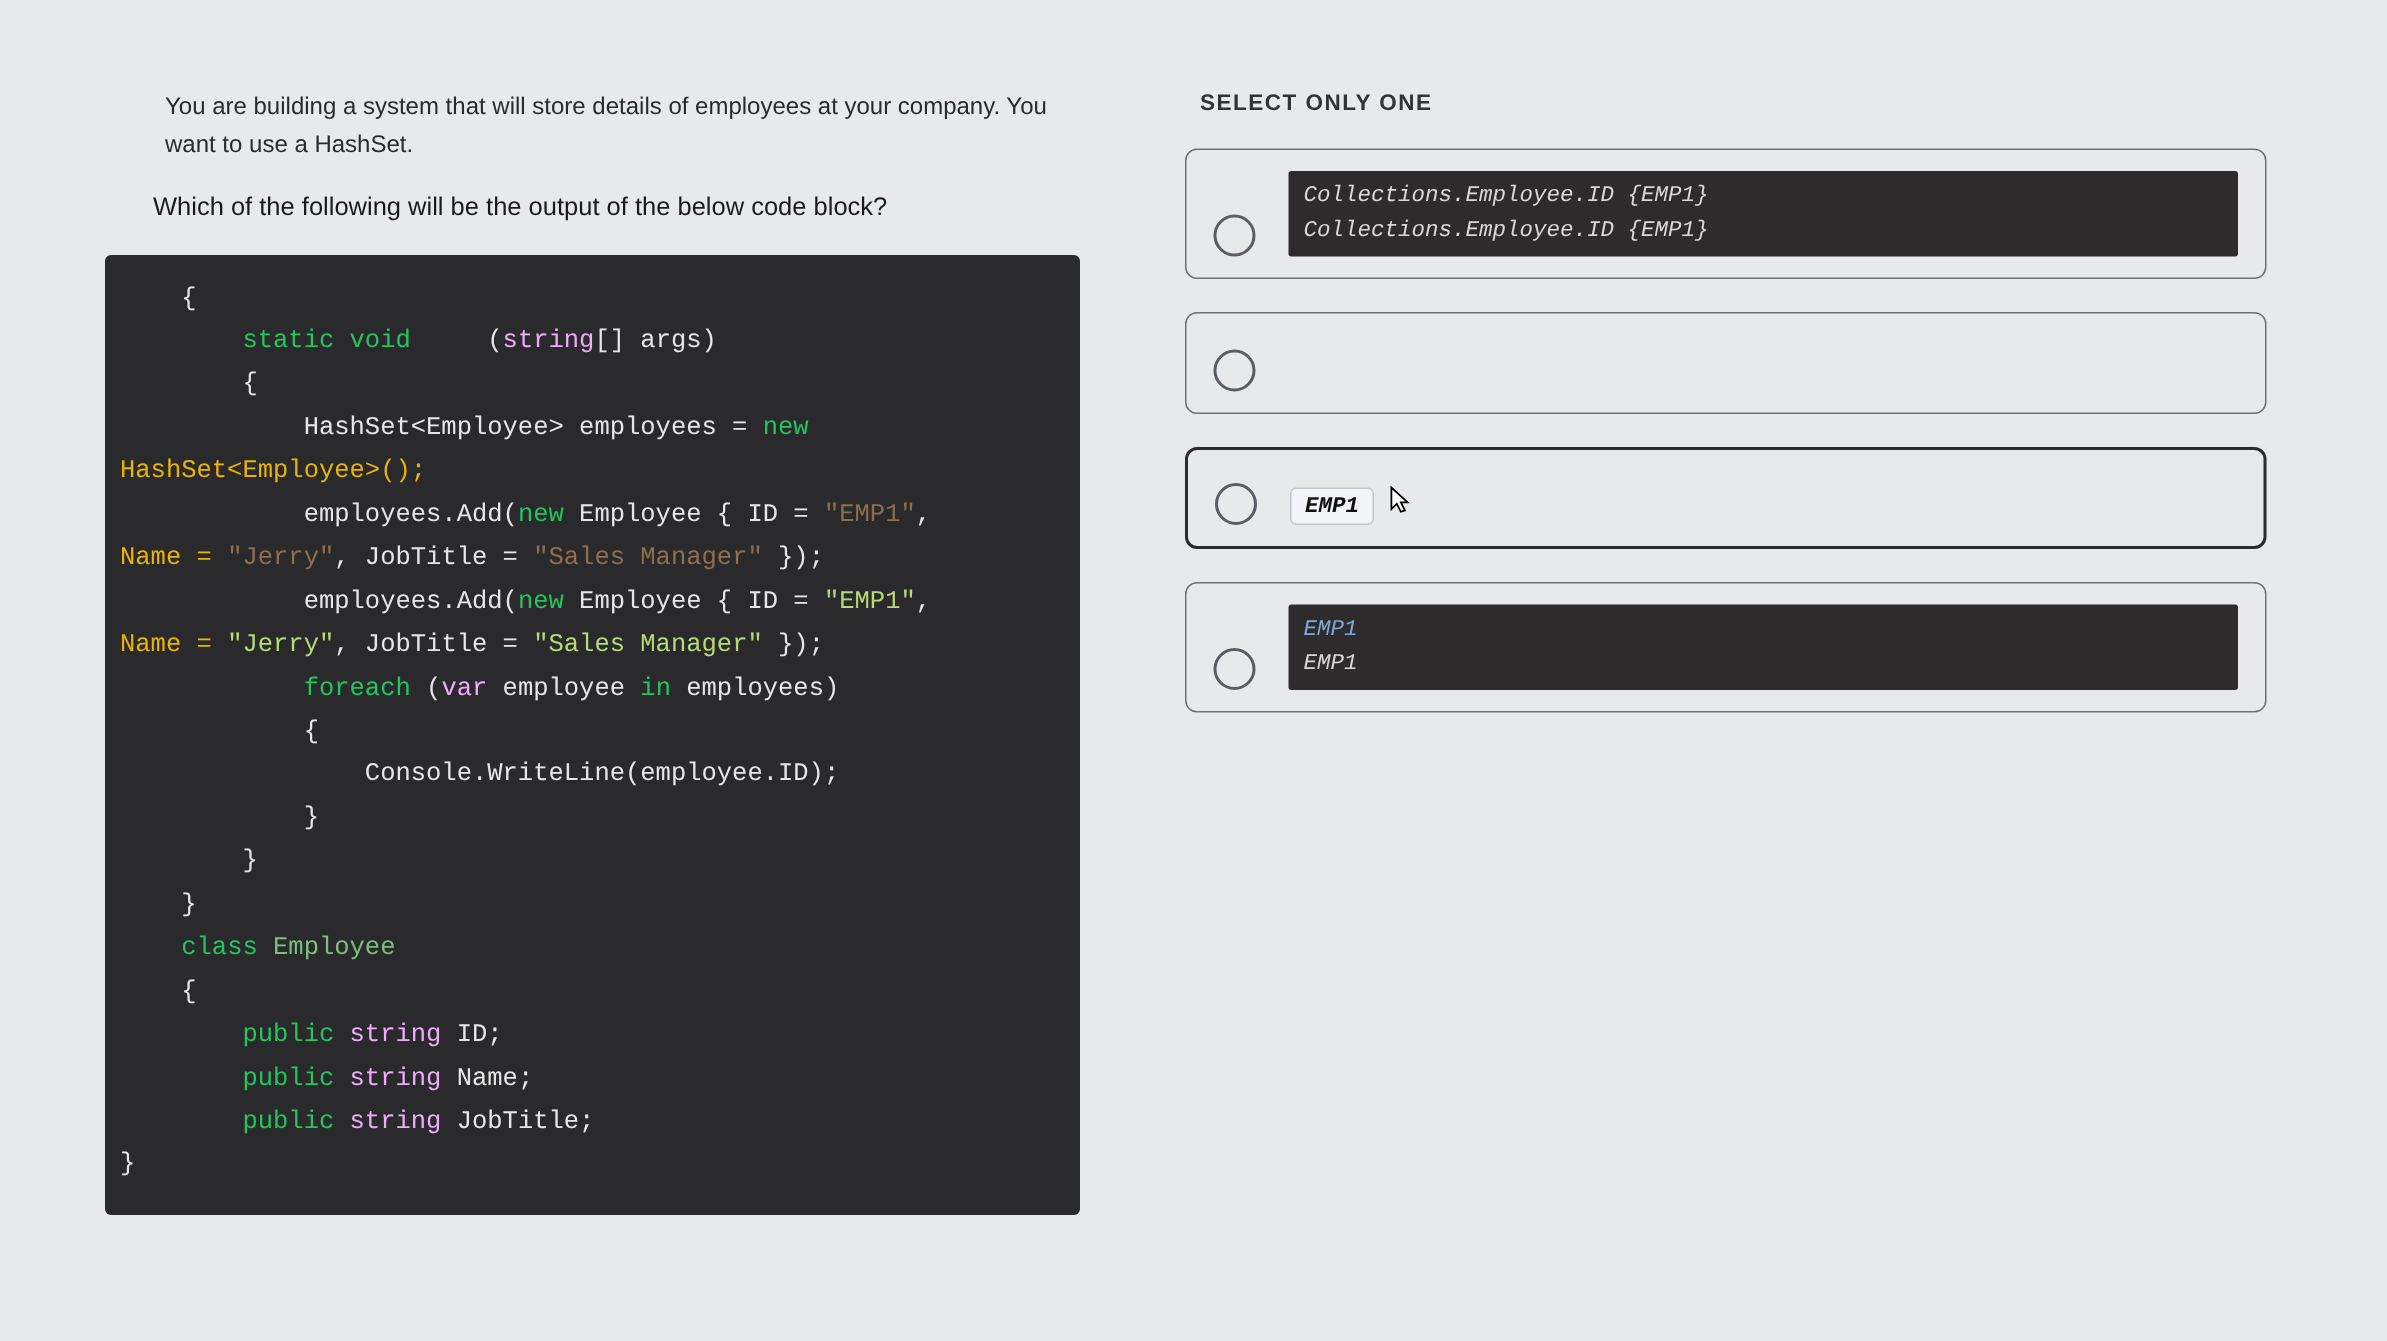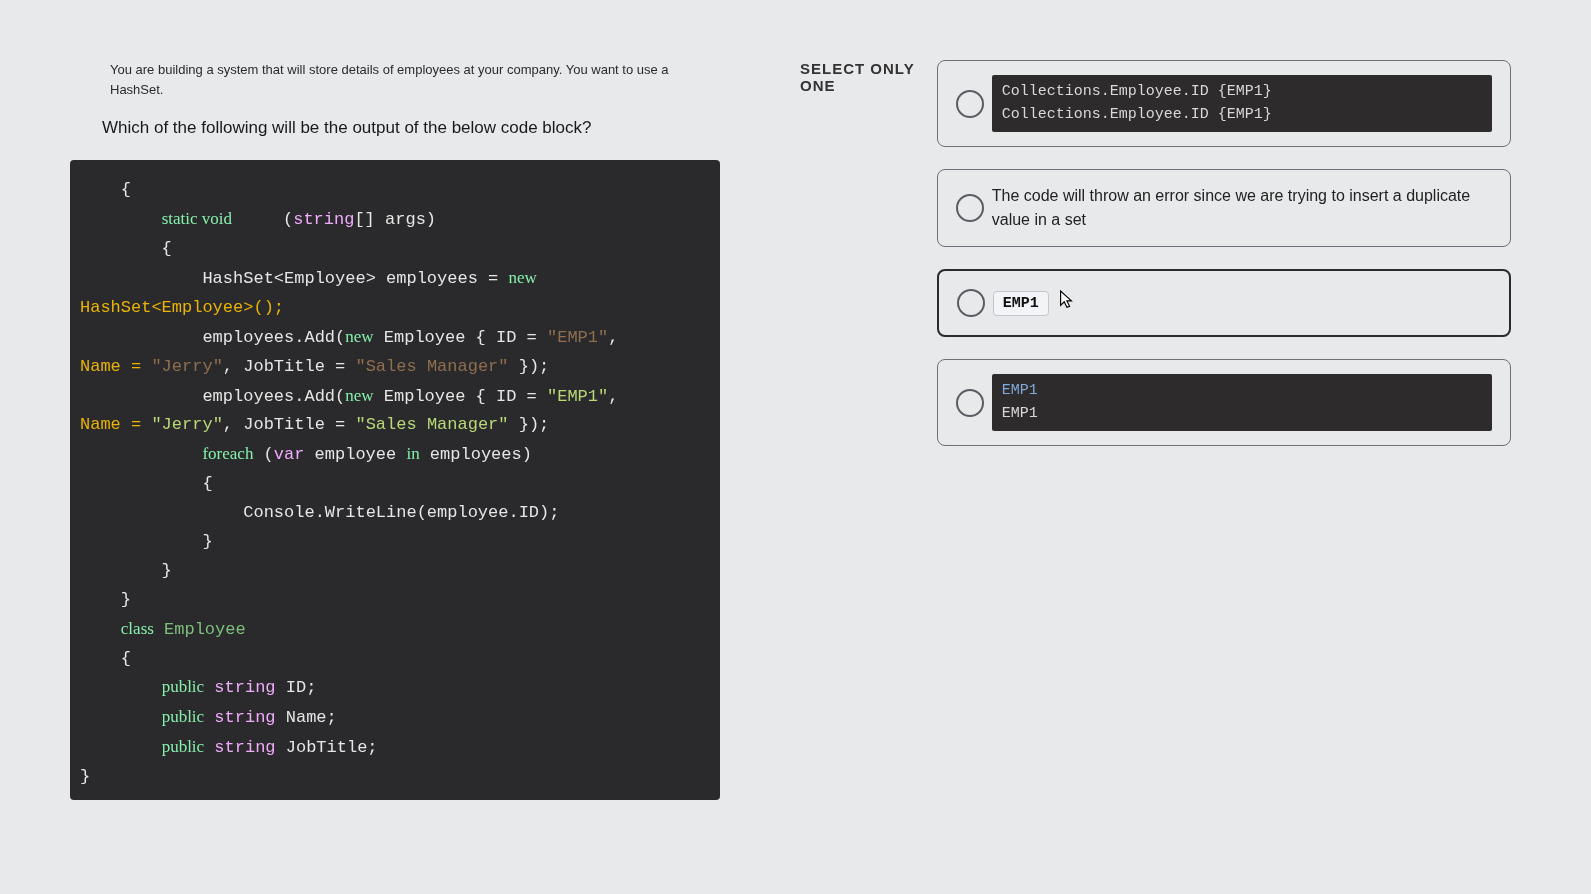--- a/index.html
+++ b/index.html
@@ -18,24 +18,24 @@
     height: 100%;
   }
   .left-col {
     flex: 0 0 620px;
     display: flex;
     flex-direction: column;
   }
   .right-col {
     flex: 1;
     display: flex;
-    flex-direction: row;
+    flex-direction: column;
   }
   .intro {
-    font-size: 13px;
+    font-size: 16px;
     line-height: 1.55;
     font-weight: 500;
     color: #2b2b2b;
     margin-bottom: 18px;
     padding-left: 10px;
   }
   .question {
     font-size: 17px;
     font-weight: 400;
     color: #1a1a1a;
@@ -48,21 +48,21 @@
     font-family: "Consolas","Menlo","Courier New",monospace;
     font-size: 17px;
     line-height: 1.7;
     padding: 16px 20px 20px 10px;
     border-radius: 4px;
     white-space: pre;
     overflow: hidden;
     height: 640px;
     margin-left: -30px;
   }
-  .code-panel .kw   { color: #86efac; font-family: Liberation Serif, serif; } 
+  .code-panel .kw   { color: #22c55e; } 
   .code-panel .kw2  { color: #f0abfc; } 
   .code-panel .str  { color: #b8d977; } 
   .code-panel .strD { color: #a17a55; opacity:.85; }
   .code-panel .cls  { color: #7cc07c; } 
   .code-panel .pale { color: #e6e6e6; }
   .code-panel .fade { color:#eab308; }
 
   .select-label {
     font-size: 15px;
     font-weight: 800;
@@ -71,28 +71,29 @@
     margin-bottom: 22px;
     padding-left: 10px;
   }
   .options {
     display: flex;
     flex-direction: column;
     gap: 22px;
   }
   .option {
     display: flex;
-    align-items: center;
-    gap: 8px;
+    align-items: flex-end;
+    gap: 22px;
     border: 1px solid #6d7076;
     border-radius: 8px;
     padding: 14px 18px;
     background: #e8e9eb;
     cursor: pointer;
     min-height: 68px;
+    font-style: italic;
   }
   .option.hovered {
     border-width: 2px;
     border-color: #2b2b2b;
   }
   .radio {
     flex: 0 0 28px;
     width: 28px; height: 28px;
     border: 2.5px solid #5a5d63;
     border-radius: 50%;
@@ -153,23 +154,20 @@
     <div class="select-label">SELECT ONLY ONE</div>
     <div class="options" id="options">
         <div class="option">
           <div class="radio"></div>
           <div class="option-body cursor-wrap">
             <div class="code-box"><div><span>Collections.Employee.ID {EMP1}</span></div><div><span>Collections.Employee.ID {EMP1}</span></div></div>
           </div>
         </div>
         <div class="option">
           <div class="radio"></div>
-          <div class="option-body cursor-wrap">
-            <div class="option-text">The code will throw an error since we are trying to insert a duplicate value in a set</div>
-          </div>
         </div>
         <div class="option hovered">
           <div class="radio"></div>
           <div class="option-body cursor-wrap" style="position: relative;"><span class="code-badge">EMP1</span><span class="cursor-icon" style="left: 64px; top: -2px;"><svg viewBox="0 0 20 24" width="18" height="22">
                 <path d="M4 2 L4 18 L8 14 L11 20 L14 19 L11 13 L16 13 Z" fill="#fff" stroke="#000" stroke-width="1.3"></path>
               </svg></span></div>
         </div>
         <div class="option">
           <div class="radio"></div>
           <div class="option-body cursor-wrap">

